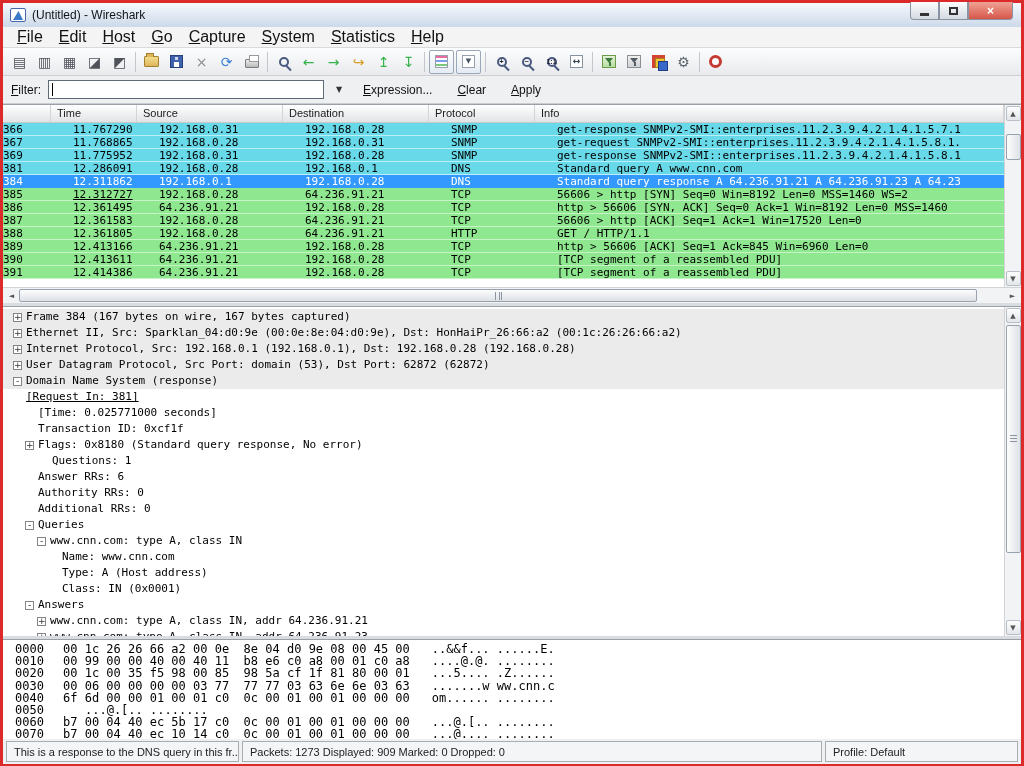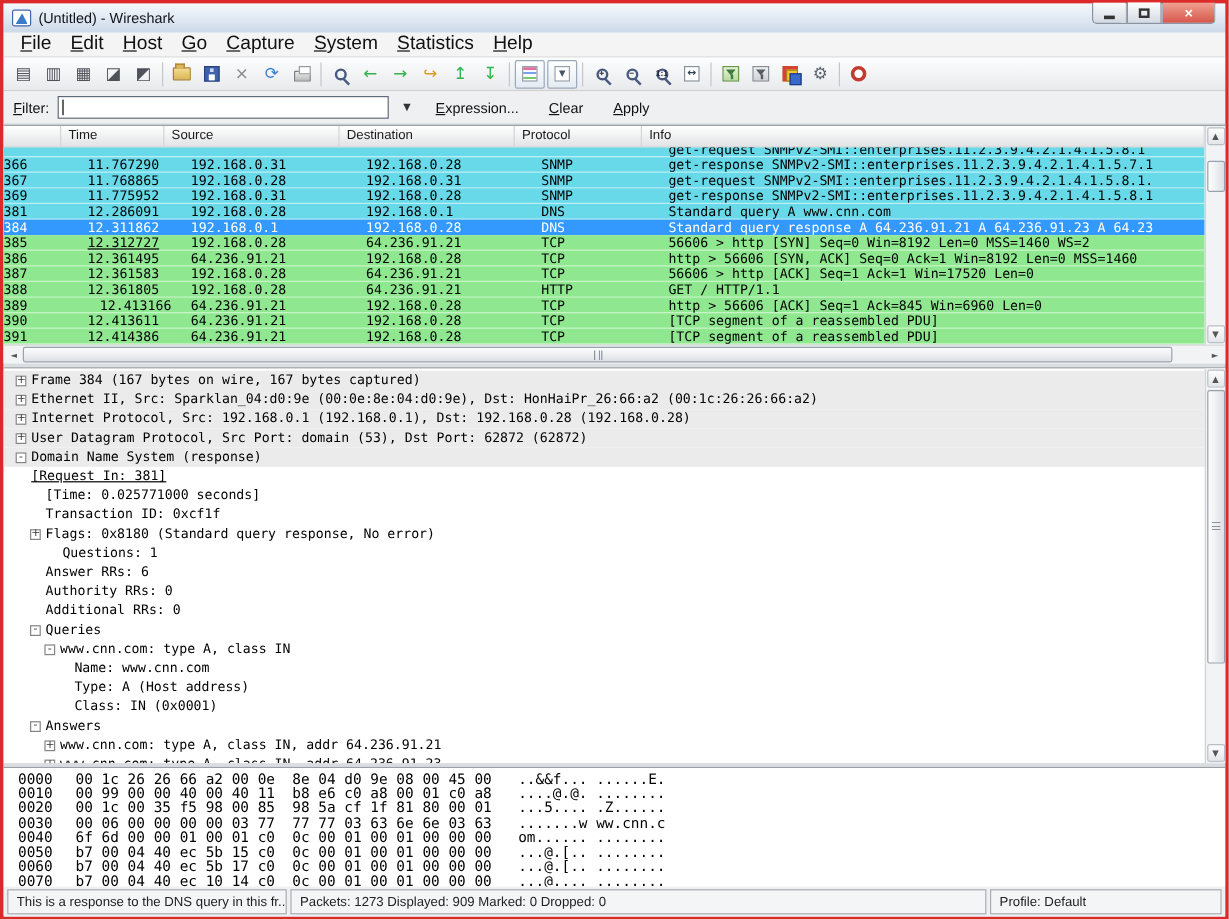--- a/index.html
+++ b/index.html
@@ -306,30 +306,20 @@
       <div class="plist-cols">
         <div class="plist-header">
             <div class="hcell" style="width: 41px; padding-left: 47px;">No. .</div>
             <div class="hcell" style="width: 86px;">Time</div>
             <div class="hcell" style="width: 146px;">Source</div>
             <div class="hcell" style="width: 146px;">Destination</div>
             <div class="hcell" style="width: 106px;">Protocol</div>
             <div class="hcell flex1">Info</div>
           </div>
         <div class="rows-host">
-            <div class="cliprow">
-              <div class="prow cyan">
-                <div class="pcell c0" style="width: 64px;"></div>
-                <div class="pcell c1" style="width: 86px;"></div>
-                <div class="pcell c2" style="width: 146px;"></div>
-                <div class="pcell c3" style="width: 146px;"></div>
-                <div class="pcell c4" style="width: 106px;"></div>
-                <div class="pcell c5 flex1">get-request SNMPv2-SMI::enterprises.11.2.3.9.4.2.1.4.1.5.8.1</div>
-              </div>
-            </div>
             <div class="prow cyan">
               <div class="pcell c0" style="width: 64px;">366</div>
               <div class="pcell c1" style="width: 86px;">11.767290</div>
               <div class="pcell c2" style="width: 146px;">192.168.0.31</div>
               <div class="pcell c3" style="width: 146px;">192.168.0.28</div>
               <div class="pcell c4" style="width: 106px;">SNMP</div>
               <div class="pcell c5 flex1">get-response SNMPv2-SMI::enterprises.11.2.3.9.4.2.1.4.1.5.7.1</div>
             </div>
             <div class="prow cyan">
               <div class="pcell c0" style="width: 64px;">367</div>
@@ -390,21 +380,21 @@
             <div class="prow green">
               <div class="pcell c0" style="width: 64px;">388</div>
               <div class="pcell c1" style="width: 86px;">12.361805</div>
               <div class="pcell c2" style="width: 146px;">192.168.0.28</div>
               <div class="pcell c3" style="width: 146px;">64.236.91.21</div>
               <div class="pcell c4" style="width: 106px;">HTTP</div>
               <div class="pcell c5 flex1">GET / HTTP/1.1</div>
             </div>
             <div class="prow green">
               <div class="pcell c0" style="width: 64px;">389</div>
-              <div class="pcell c1" style="width: 86px; text-align: center;">12.413166</div>
+              <div class="pcell c1" style="width: 86px;">12.413166</div>
               <div class="pcell c2" style="width: 146px;">64.236.91.21</div>
               <div class="pcell c3" style="width: 146px;">192.168.0.28</div>
               <div class="pcell c4" style="width: 106px;">TCP</div>
               <div class="pcell c5 flex1">http &gt; 56606 [ACK] Seq=1 Ack=845 Win=6960 Len=0</div>
             </div>
             <div class="prow green">
               <div class="pcell c0" style="width: 64px;">390</div>
               <div class="pcell c1" style="width: 86px;">12.413611</div>
               <div class="pcell c2" style="width: 146px;">64.236.91.21</div>
               <div class="pcell c3" style="width: 146px;">192.168.0.28</div>
@@ -474,21 +464,21 @@
   </div>
 
   <div class="splitter"></div>
 
   <div class="hexpane">
       <div class="hrow"><span class="hoff">0000</span><span class="hbytes">00 1c 26 26 66 a2 00 0e  8e 04 d0 9e 08 00 45 00</span><span class="hascii">..&amp;&amp;f... ......E.</span></div>
       <div class="hrow"><span class="hoff">0010</span><span class="hbytes">00 99 00 00 40 00 40 11  b8 e6 c0 a8 00 01 c0 a8</span><span class="hascii">....@.@. ........</span></div>
       <div class="hrow"><span class="hoff">0020</span><span class="hbytes">00 1c 00 35 f5 98 00 85  98 5a cf 1f 81 80 00 01</span><span class="hascii">...5.... .Z......</span></div>
       <div class="hrow"><span class="hoff">0030</span><span class="hbytes">00 06 00 00 00 00 03 77  77 77 03 63 6e 6e 03 63</span><span class="hascii">.......w ww.cnn.c</span></div>
       <div class="hrow"><span class="hoff">0040</span><span class="hbytes">6f 6d 00 00 01 00 01 c0  0c 00 01 00 01 00 00 00</span><span class="hascii">om...... ........</span></div>
-      <div class="hrow"><span class="hoff">0050</span><span class="hbytes">b7 00 04 40 ec 5b 15 c0  0c 00 01 00 01 00 00 00</span><span class="hascii">...@.[.. ........</span></div>
+      <div class="hrow"><span class="hoff">0050</span><span class="hascii">...@.[.. ........</span></div>
       <div class="hrow"><span class="hoff">0060</span><span class="hbytes">b7 00 04 40 ec 5b 17 c0  0c 00 01 00 01 00 00 00</span><span class="hascii">...@.[.. ........</span></div>
       <div class="hrow"><span class="hoff">0070</span><span class="hbytes">b7 00 04 40 ec 10 14 c0  0c 00 01 00 01 00 00 00</span><span class="hascii">...@.... ........</span></div>
     </div>
 
   <div class="statusbar">
     <div class="sseg left">This is a response to the DNS query in this fr...</div>
     <div class="sseg mid">Packets: 1273 Displayed: 909 Marked: 0 Dropped: 0</div>
     <div class="sseg right">Profile: Default</div>
   </div>
 

